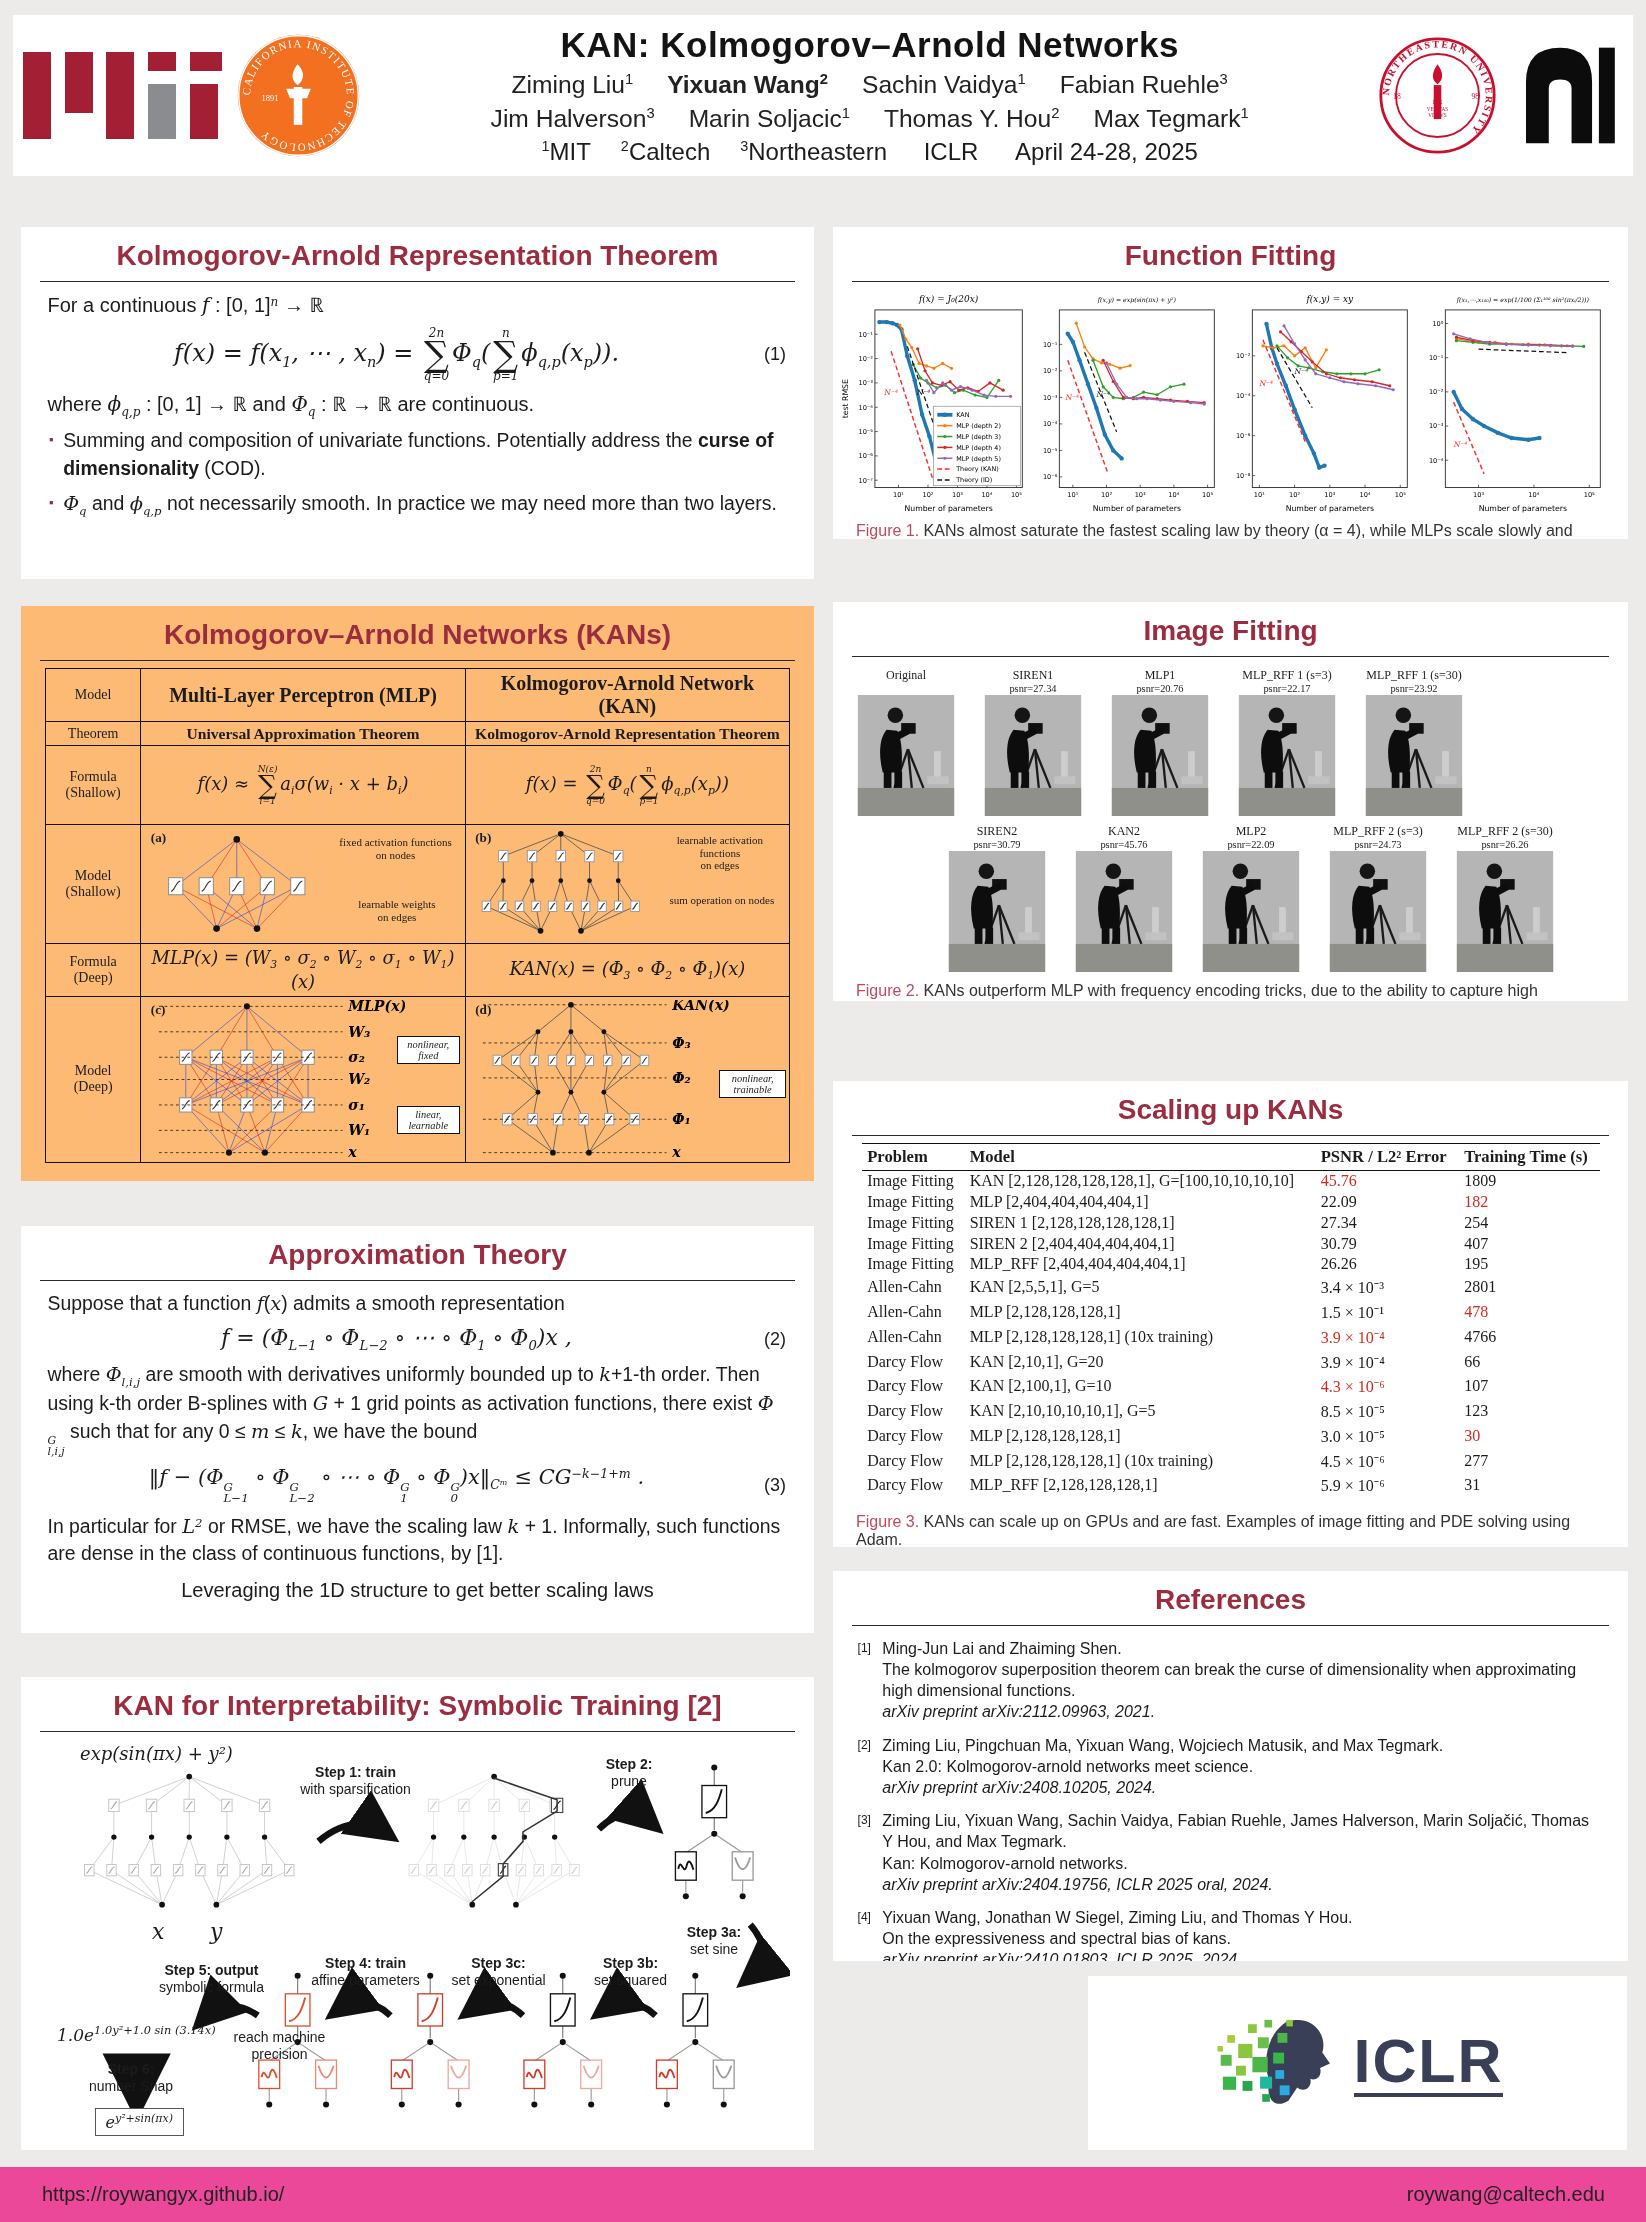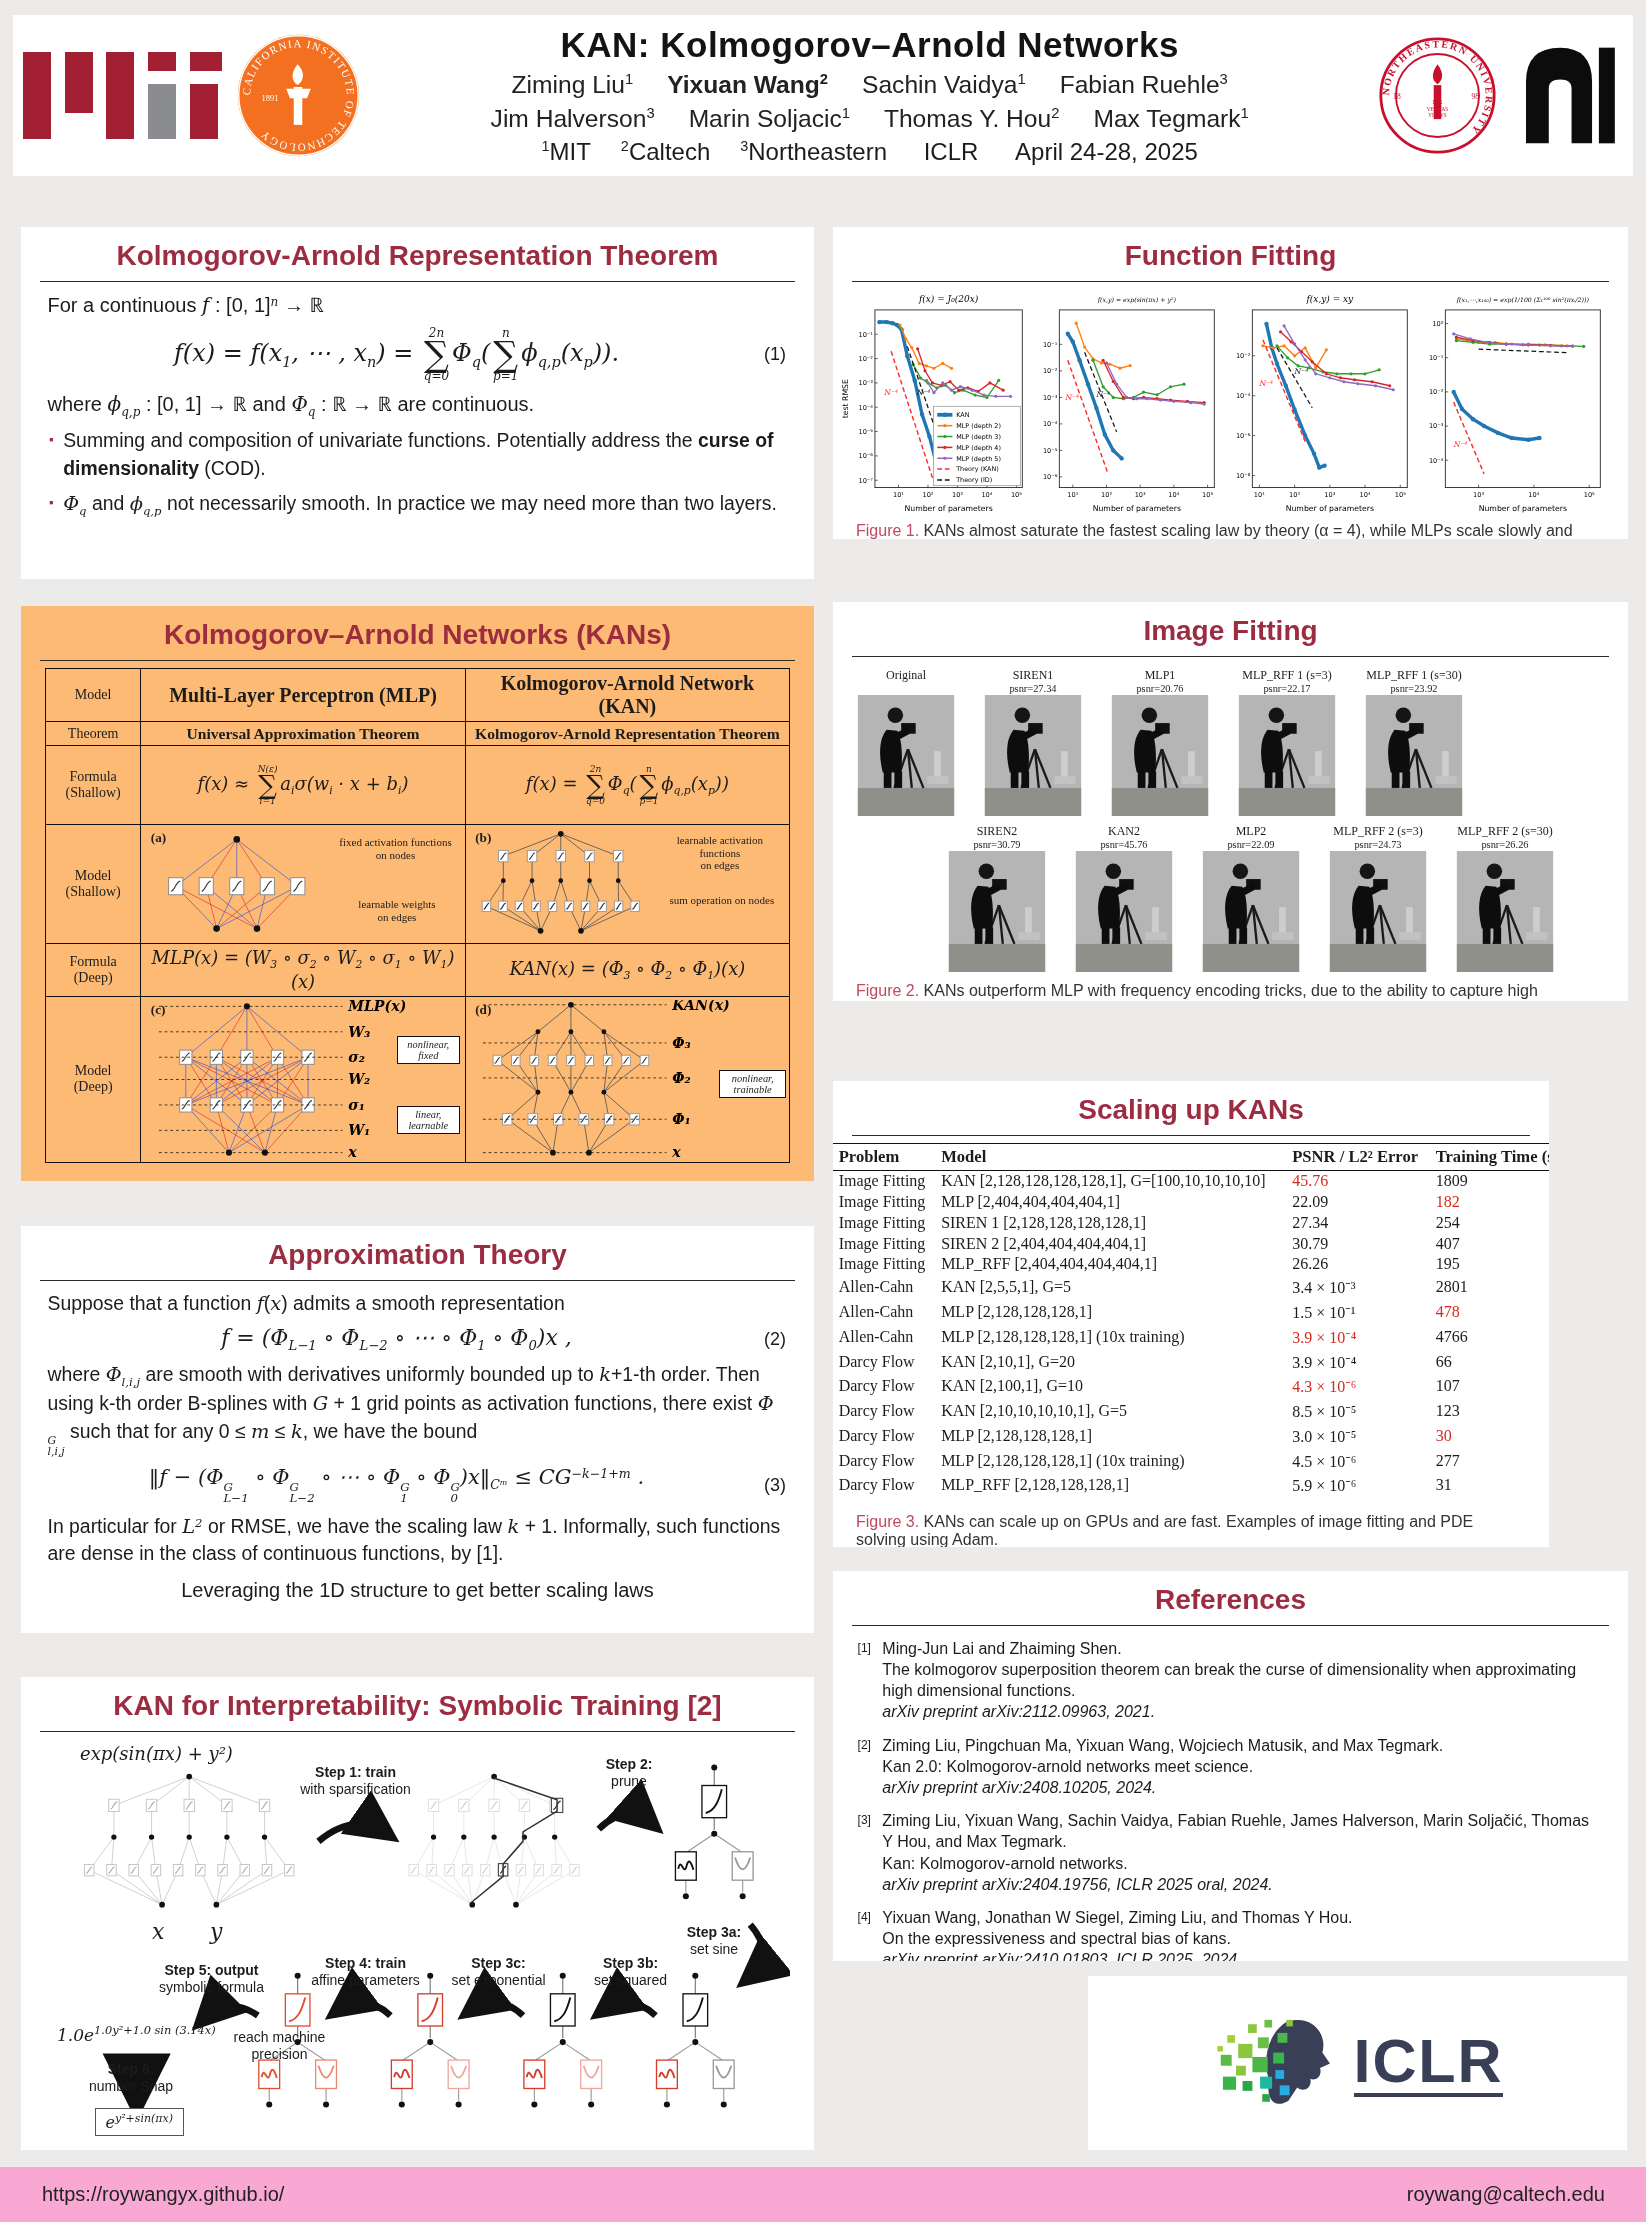--- a/index.html
+++ b/index.html
@@ -23,21 +23,21 @@
   .sealsvg{flex:none;}
   
   .sec-title{color:#9c2c40;font-weight:bold;font-size:28px;text-align:center;padding:13.2px 0 8.5px;}
   .sec-rule{border:none;border-top:1.9px solid #2a2a2a;margin:0 19px 7.6px;}
   #card-theorem{left:21px;top:227px;width:793px;height:352px;}
   #card-kans{left:21px;top:606px;width:793px;height:575px;background:#fdba74;}
   #card-approx{left:21px;top:1226px;width:793px;height:407px;}
   #card-interp{left:21px;top:1677px;width:793px;height:473px;}
   #card-ff{left:833px;top:227px;width:795px;height:312px;}
   #card-if{left:833px;top:602px;width:795px;height:399px;}
-  #card-scale{left:833px;top:1081px;width:716px;height:466px;}
+  #card-scale{left:833px;top:1081px;width:795px;height:466px;}
   #card-refs{left:833px;top:1571px;width:795px;height:390px;}
   #iclr-block{left:1088px;top:1976px;width:539px;height:174px;display:flex;align-items:center;justify-content:center;}
   
   .body-text{font-size:20px;line-height:1.42;padding:1.9px 26.5px;}
   .mi{font-family:"DejaVu Serif",serif;font-style:italic;}
   .mrm{font-family:"Liberation Sans",sans-serif;}
   .mb{font-weight:bold;}
   .msub{font-family:"DejaVu Serif",serif;font-style:italic;font-size:0.6em;vertical-align:-0.4em;}
   .msup{font-family:"DejaVu Serif",serif;font-style:italic;font-size:0.6em;vertical-align:0.5em;}
   .msum{display:inline-flex;flex-direction:column;align-items:center;vertical-align:middle;line-height:1;font-family:"DejaVu Serif",serif;margin:0 2.8px;}
@@ -84,21 +84,21 @@
   .ref-num{font-size:12px;padding-top:2.8px;flex:none;}
   .ref .cite{font-style:italic;}
   
   #interp-fig{position:relative;height:396px;margin:0 21px;}
   #interp-fig svg{position:absolute;left:0;top:0;}
   .stp{position:absolute;text-align:center;font-size:14px;line-height:1.2;}
   .stp b{display:block;}
   .ovl{position:absolute;font-family:"DejaVu Serif",serif;}
   .fbox{border:1.5px solid #555;padding:2.8px 9.5px;background:#fff;}
   
-  #footer{position:absolute;left:0;bottom:0;width:100%;height:55px;background:#f9a8d4;display:flex;align-items:center;justify-content:space-between;padding:0 42px;box-sizing:border-box;font-size:20px;color:#222;}
+  #footer{position:absolute;left:0;bottom:0;width:100%;height:55px;background:#ec4899;display:flex;align-items:center;justify-content:space-between;padding:0 42px;box-sizing:border-box;font-size:20px;color:#222;}
   .iclr-text{font-size:61px;font-weight:bold;color:#3a3f58;letter-spacing:1.9px;font-family:"Liberation Sans",sans-serif;border-bottom:4.7px solid #3a3f58;line-height:1.05;}
 </style>
 </head>
 <body>
 
 <svg width="0" height="0" style="position:absolute" aria-hidden="true">
   <defs>
     <symbol id="cm" viewBox="0 0 100 125">
       <rect width="100" height="125" fill="#b5b5b5"></rect>
       <rect y="96" width="100" height="29" fill="#8e9089"></rect>

